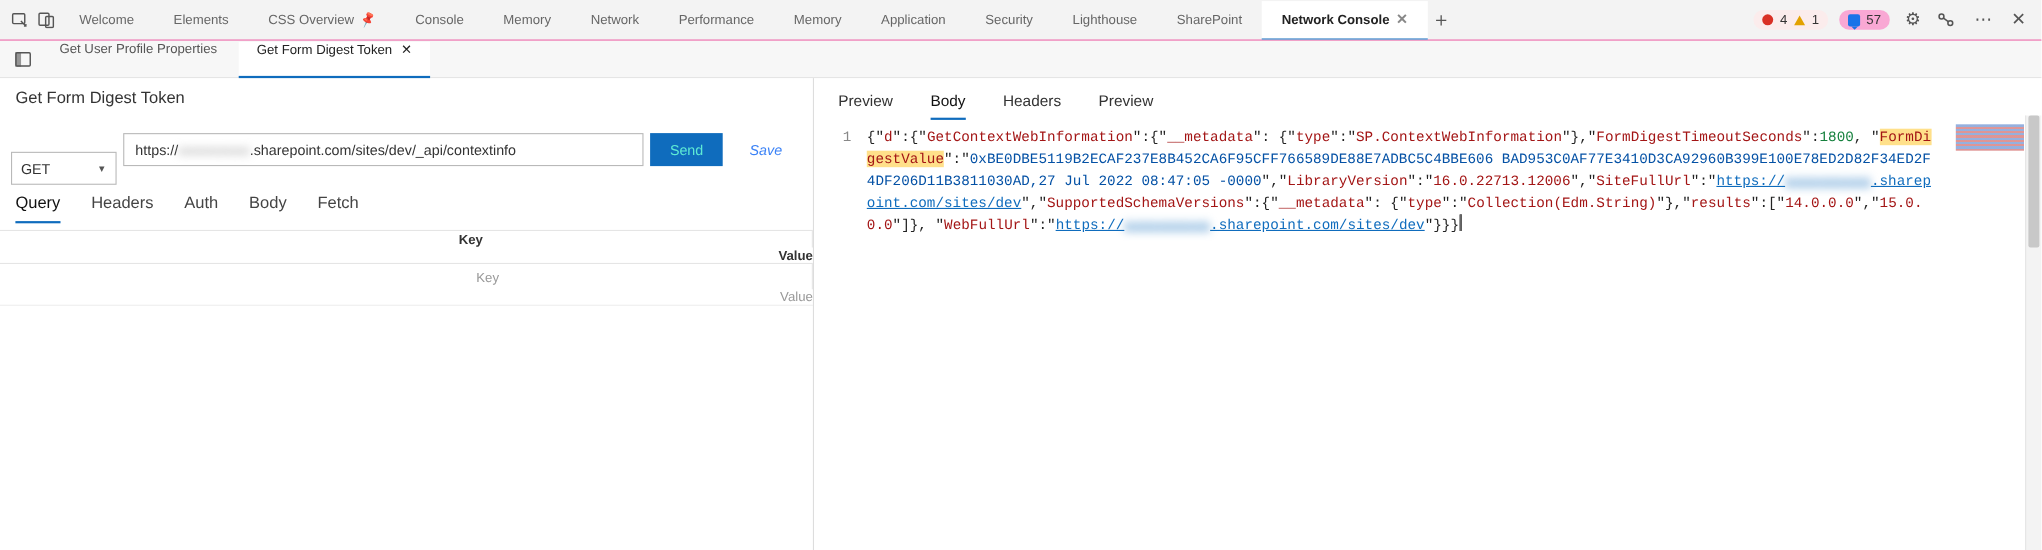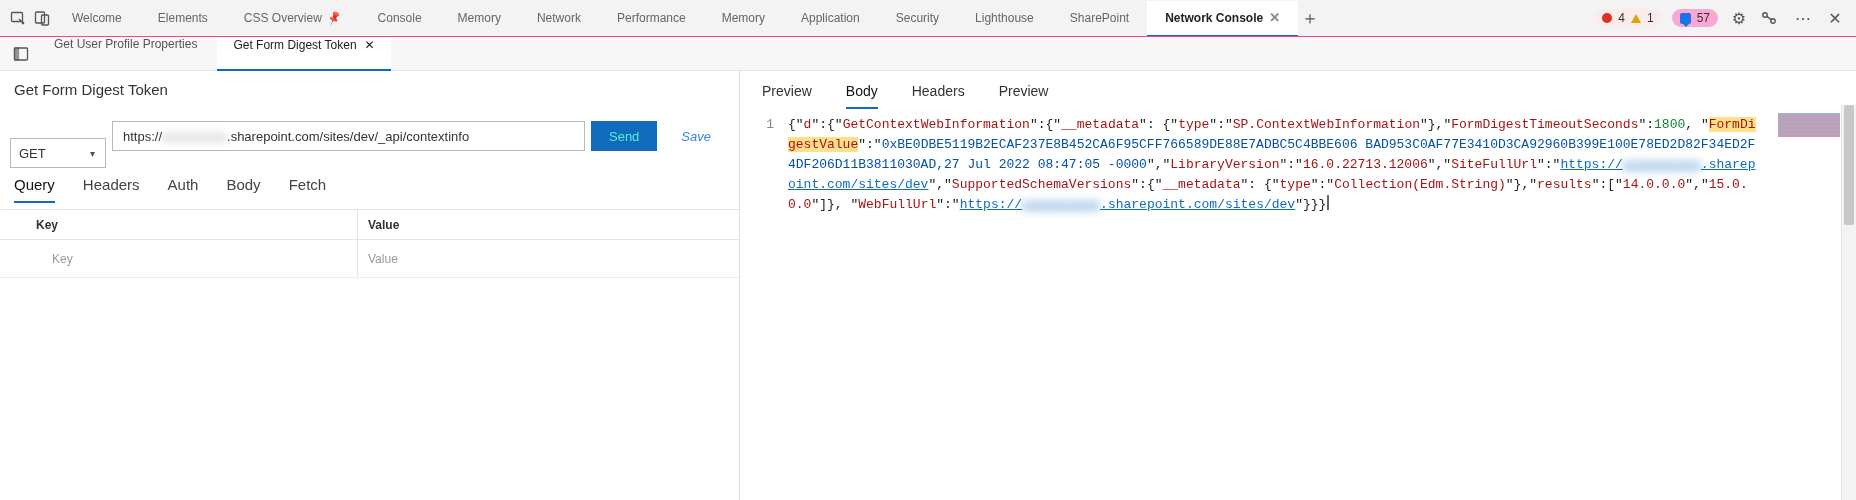--- a/index.html
+++ b/index.html
@@ -206,20 +206,21 @@
   }
 
   .kv-table {
     display: flex;
     flex-direction: column;
   }
   .kv-head, .kv-row {
     display: flex;
     height: 30px;
     align-items: flex-end;
+    flex-direction: column;
   }
   .kv-head {
     border-bottom: 1px solid #e5e5e5;
     font-weight: 600;
     color: #333;
     padding: 0 0 0 28px;
   }
   .kv-head .k, .kv-row .k { width: 330px; border-right:1px solid #e5e5e5; height:100%; display:flex;align-items:center;padding-left:8px;}
   .kv-head .v, .kv-row .v { flex:1; padding-left:10px;height:100%; display:flex;align-items:center;}
   .kv-row {

